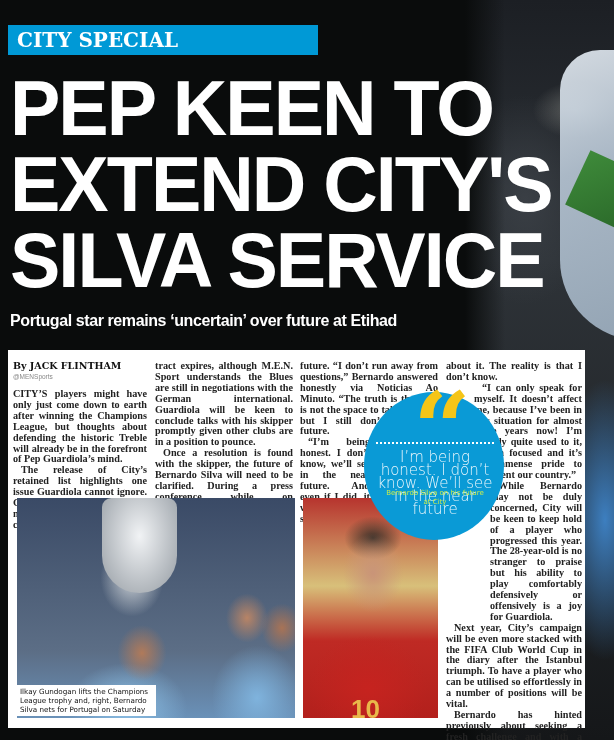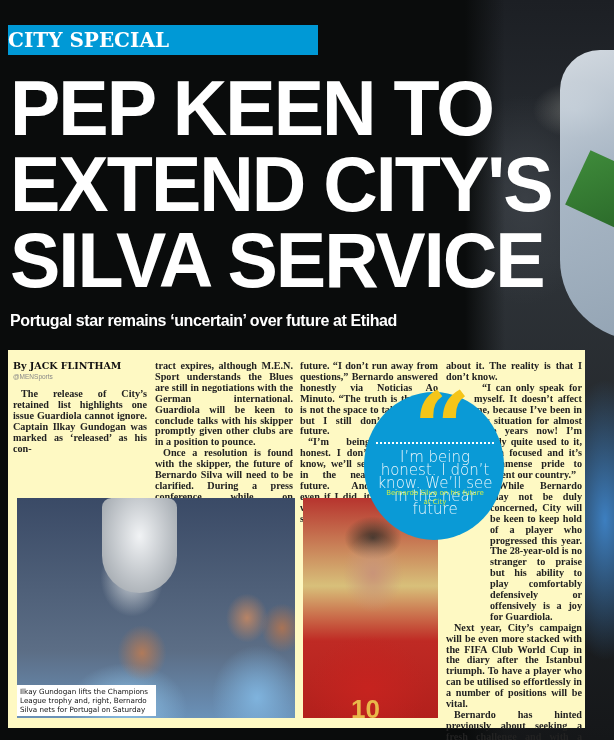--- a/index.html
+++ b/index.html
@@ -28,40 +28,40 @@
     }
     .bg-photo .shade {
       position: absolute; left: 0; top: 0; width: 40px; height: 740px;
       background: linear-gradient(90deg, #0a0c0c, rgba(10,12,12,0));
     }
 
     .kicker {
       position: absolute; left: 8px; top: 25px; width: 310px; height: 30px;
       background: #0099d6;
       color: #fff; font-family: "DejaVu Serif", serif; font-weight: bold;
-      font-size: 20px; line-height: 31px; box-sizing: border-box;
+      font-size: 20px; line-height: 31px; padding-left: 9px; box-sizing: border-box;
       letter-spacing: 0px;
     }
     .headline {
       position: absolute; left: 10px; top: 70px; width: 600px;
       color: #fff; font-family: "Liberation Sans", sans-serif; font-weight: 900;
       font-size: 77px; line-height: 76px; letter-spacing: -2px;
       transform: scaleX(0.98); transform-origin: left top;
     }
     .headline div { white-space: nowrap; }
     .subhead {
       position: absolute; left: 10px; top: 306px;
       color: #fff; font-family: "Liberation Sans", sans-serif; font-weight: bold;
       font-size: 16px; line-height: 30px; letter-spacing: -0.4px;
       white-space: nowrap;
     }
 
     .panel {
       position: absolute; left: 8px; top: 350px; width: 577px; height: 378px;
-      background: #fef9c3;
+      background: #ffffff;
     }
     .col {
       position: absolute; font-family: "Liberation Serif", serif;
       font-size: 10.2px; line-height: 10.9px; color: #222;
       text-align: justify; hyphens: manual;
     }
     .col p { margin: 0; font-weight: bold; }
     .col p.indent { text-indent: 8px; }
     .byline {
       font-family: "DejaVu Serif", serif; font-weight: bold; font-size: 9.5px;
@@ -147,20 +147,21 @@
   <div>SILVA SERVICE</div>
 </div>
 
 <div class="subhead">Portugal star remains ‘uncertain’ over future at Etihad</div>
 
 <div class="panel">
 
   <div class="col" style="left:5px; top:10px; width:134px;">
     <div class="byline">By JACK FLINTHAM</div>
     <div class="handle">@MENSports</div>
+    <p>CITY’S players might have only just come down to earth after winning the Champions League, but thoughts about defending the historic Treble will already be in the forefront of Pep Guardiola’s mind.</p>
     <p class="indent">The release of City’s retained list highlights one issue Guardiola cannot ignore. Captain Ilkay Gundogan was marked as ‘released’ as his con-</p>
   </div>
 
   <div class="col" style="left:147px; top:11px; width:138px;">
     <p>tract expires, although M.E.N. Sport understands the Blues are still in negotiations with the German international. Guardiola will be keen to conclude talks with his skipper promptly given other clubs are in a position to pounce.</p>
     <p class="indent">Once a resolution is found with the skipper, the future of Bernardo Silva will need to be clarified. During a press conference while on international duty with Portugal, Bernardo was quizzed about his</p>
   </div>
 
   <div class="col" style="left:292px; top:11px; width:138px;">
     <p>future. “I don’t run away from questions,” Bernardo answered honestly via Noticias Ao Minuto. “The truth is that this is not the space to talk about it, but I still don’t know my future.</p>

